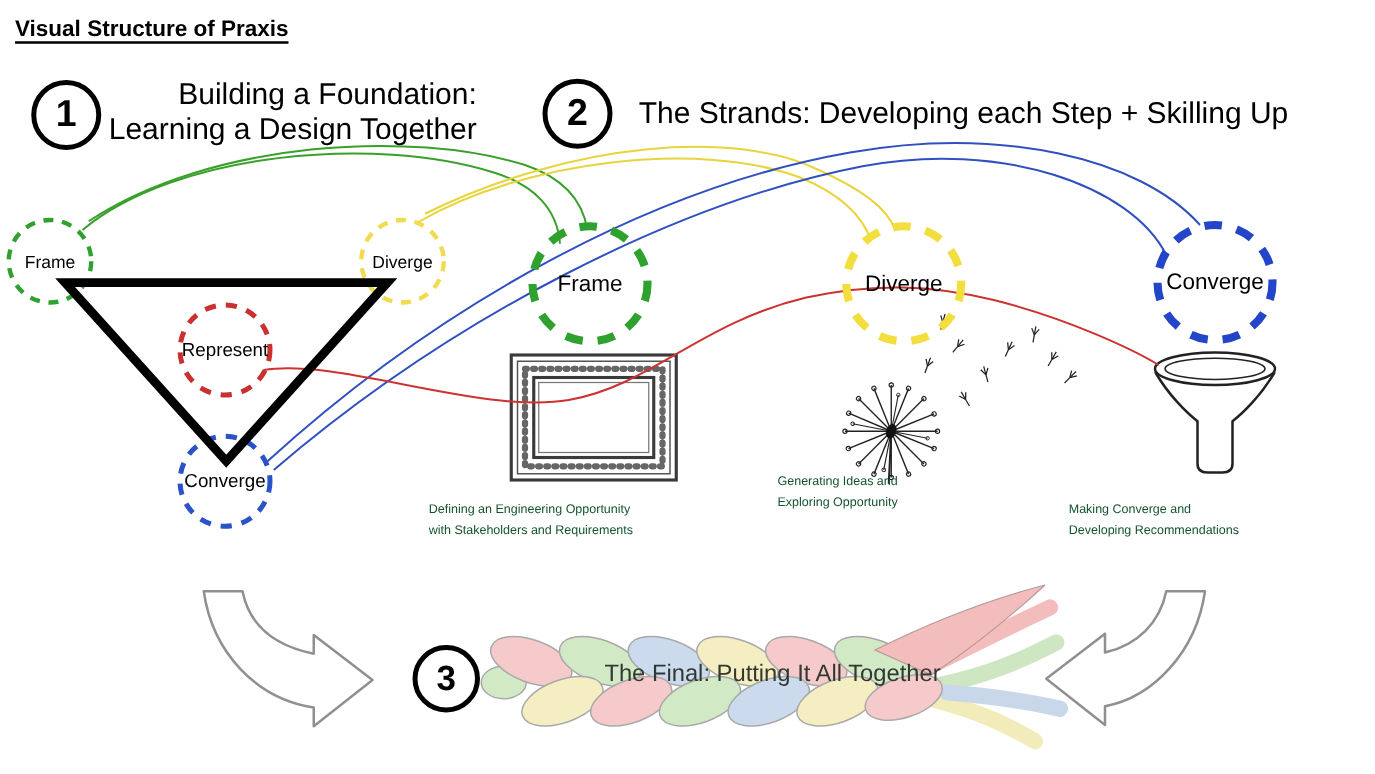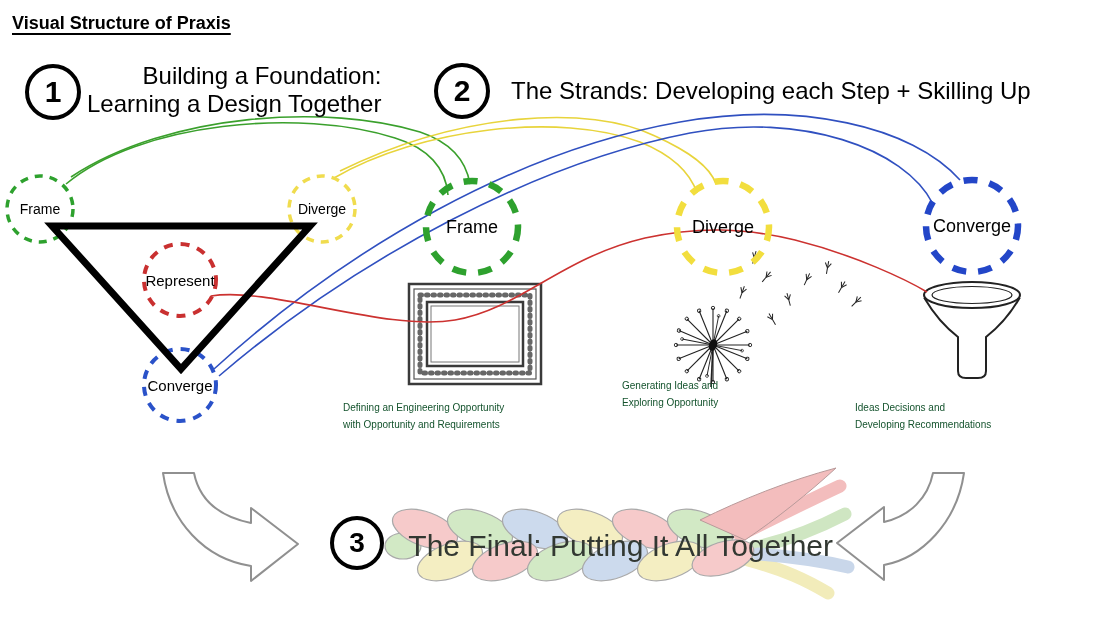--- a/index.html
+++ b/index.html
@@ -30,22 +30,22 @@
   .small-label{font-size:14px;}
   .mid-label{font-size:15px;}
   .big-label{font-size:18px;}
   .caption{
     text-align:left;font-size:10px;line-height:17px;color:#14532d;
   }
   #caption-frame{left:343px;top:399px;width:260px;}
   #caption-diverge{left:622px;top:377px;width:200px;}
   #caption-converge{left:855px;top:399px;width:220px;}
   #final-title{
-    left:403px;top:529px;width:430px;text-align:right;
-    font-size:30px;color:#323832;z-index:6;
+    left:403px;top:529px;width:430px;text-align:center;
+    font-size:19px;color:#323832;z-index:6;
   }
 </style>
 </head>
 <body>
 
 <div id="canvas">
 
   <svg class="layer" width="1100" height="619" viewBox="0 0 1100 619">
 
     <defs>
@@ -187,28 +187,28 @@
   <div class="abs node-label small-label" style="left:322px;top:209px;">Diverge</div>
   <div class="abs node-label mid-label" style="left:180px;top:280px;">Represent</div>
   <div class="abs node-label mid-label" style="left:180px;top:385px;">Converge</div>
 
   <div class="abs node-label big-label" style="left:472px;top:227px;">Frame</div>
   <div class="abs node-label big-label" style="left:723px;top:227px;">Diverge</div>
   <div class="abs node-label big-label" style="left:972px;top:226px;">Converge</div>
 
   <div id="caption-frame" class="abs caption">
     <div>Defining an Engineering Opportunity</div>
-    <div>with Opportunity and Requirements</div>
+    <div>with Stakeholders and Requirements</div>
   </div>
   <div id="caption-diverge" class="abs caption">
     <div>Generating Ideas and</div>
     <div>Exploring Opportunity</div>
   </div>
   <div id="caption-converge" class="abs caption">
-    <div>Ideas Decisions and</div>
+    <div>Making Converge and</div>
     <div>Developing Recommendations</div>
   </div>
 
   <div id="step3-circle" class="abs num-circle">
     <span>3</span>
   </div>
   <div id="final-title" class="abs">The Final: Putting It All Together</div>
 
 </div>
 

